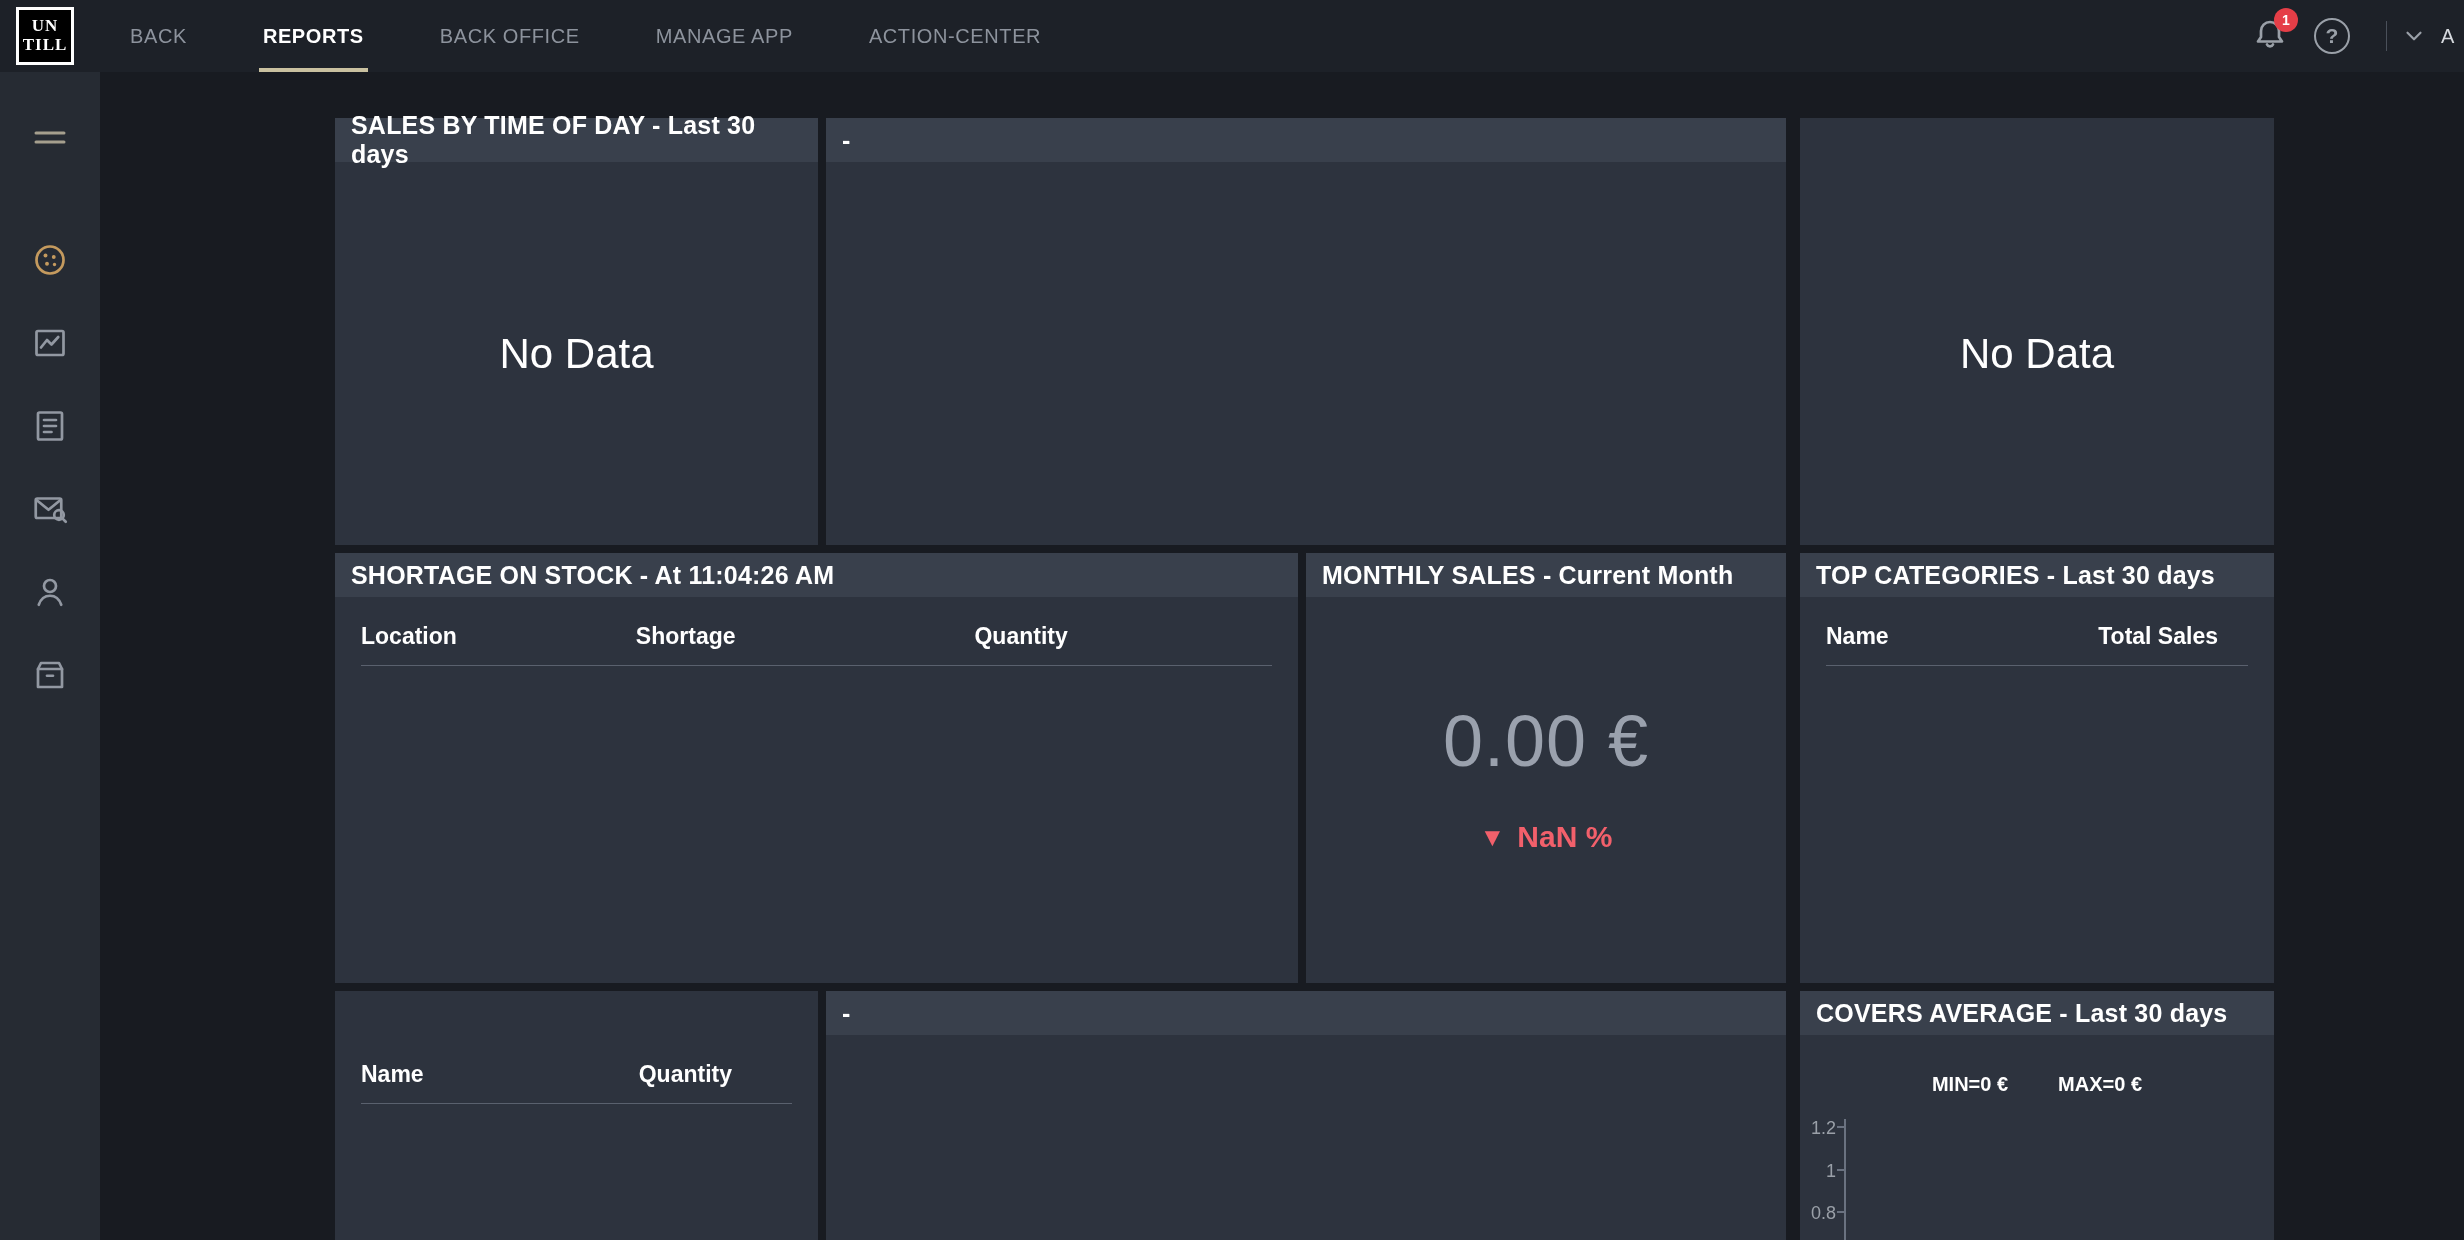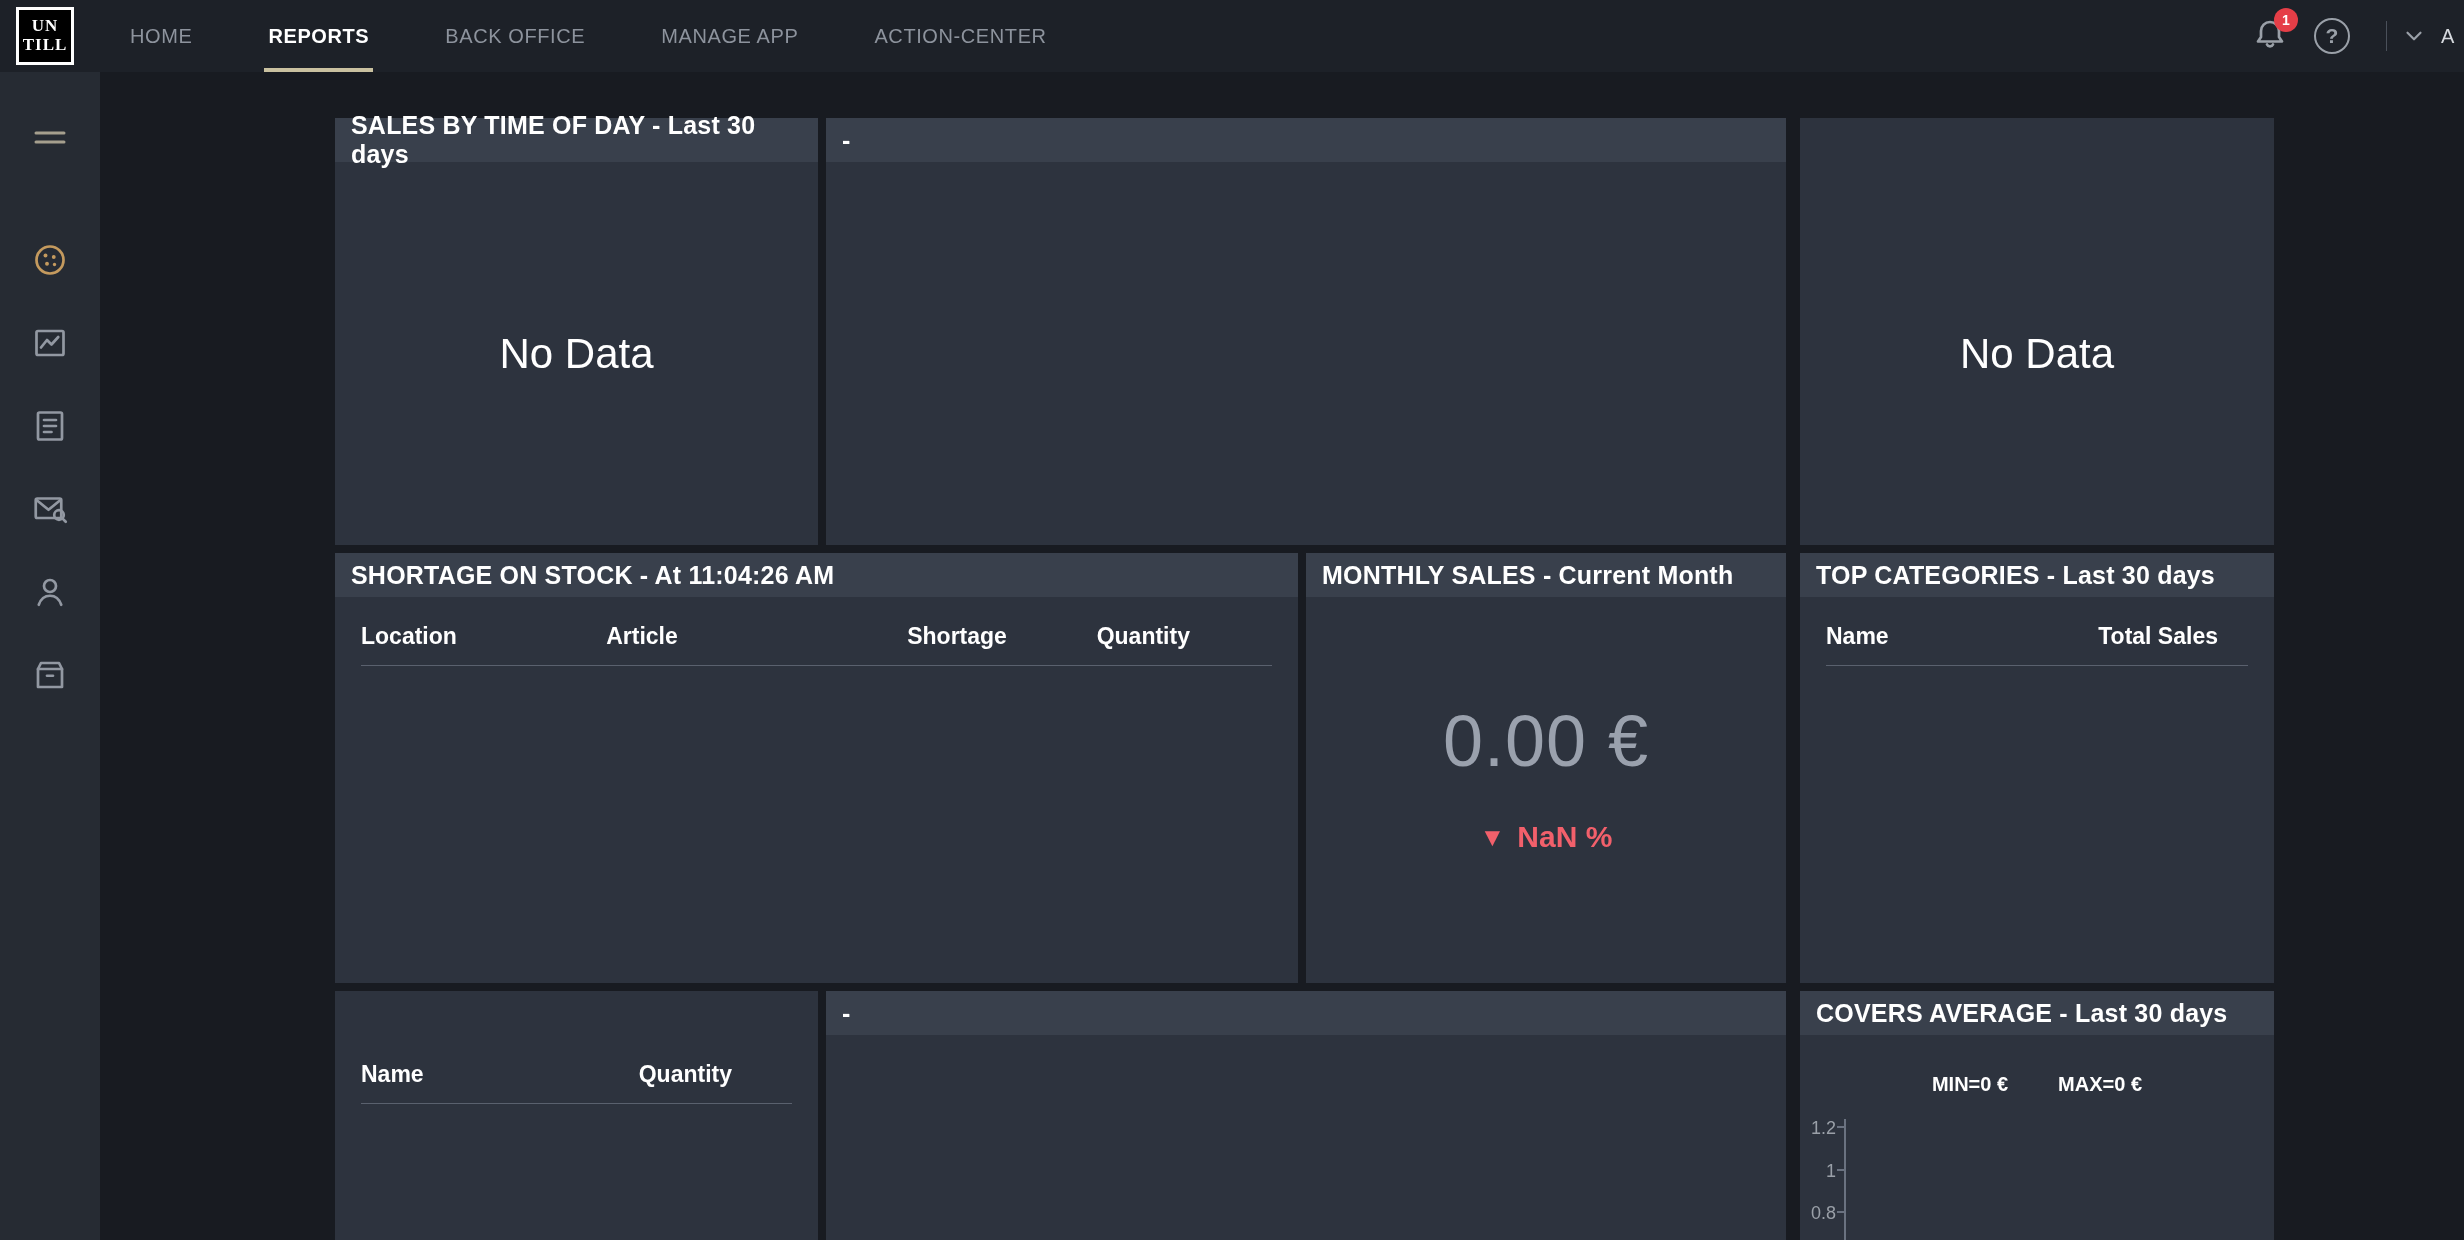--- a/index.html
+++ b/index.html
@@ -109,21 +109,21 @@
 </head>
 <body>
 
 <header class="topbar">
   <div class="logo">
     <span>UN</span>
     <span>TILL</span>
   </div>
   <nav class="nav">
     <div class="nav-item">
-        <span>HOME</span>
+        <span>BACK</span>
       </div>
     <div class="nav-item active">
         <span>REPORTS</span>
       </div>
     <div class="nav-item">
         <span>BACK OFFICE</span>
       </div>
     <div class="nav-item">
         <span>MANAGE APP</span>
       </div>
@@ -243,21 +243,20 @@
     <div class="card-body">
       <div class="no-data">No Data</div>
     </div>
   </section>
 
   <section class="card" style="left:335px; top:553px; width:963px; height:430px;">
     <div class="card-header">SHORTAGE ON STOCK - At 11:04:26 AM</div>
     <div class="card-body">
       <div class="table-head cols4">
         <div class="th">Location</div>
-        <div class="th">Article</div>
         <div class="th">Shortage</div>
         <div class="th">Quantity</div>
       </div>
     </div>
   </section>
 
   <section class="card" style="left:1306px; top:553px; width:480px; height:430px;">
     <div class="card-header">MONTHLY SALES - Current Month</div>
     <div class="card-body">
       <div class="monthly-body">

